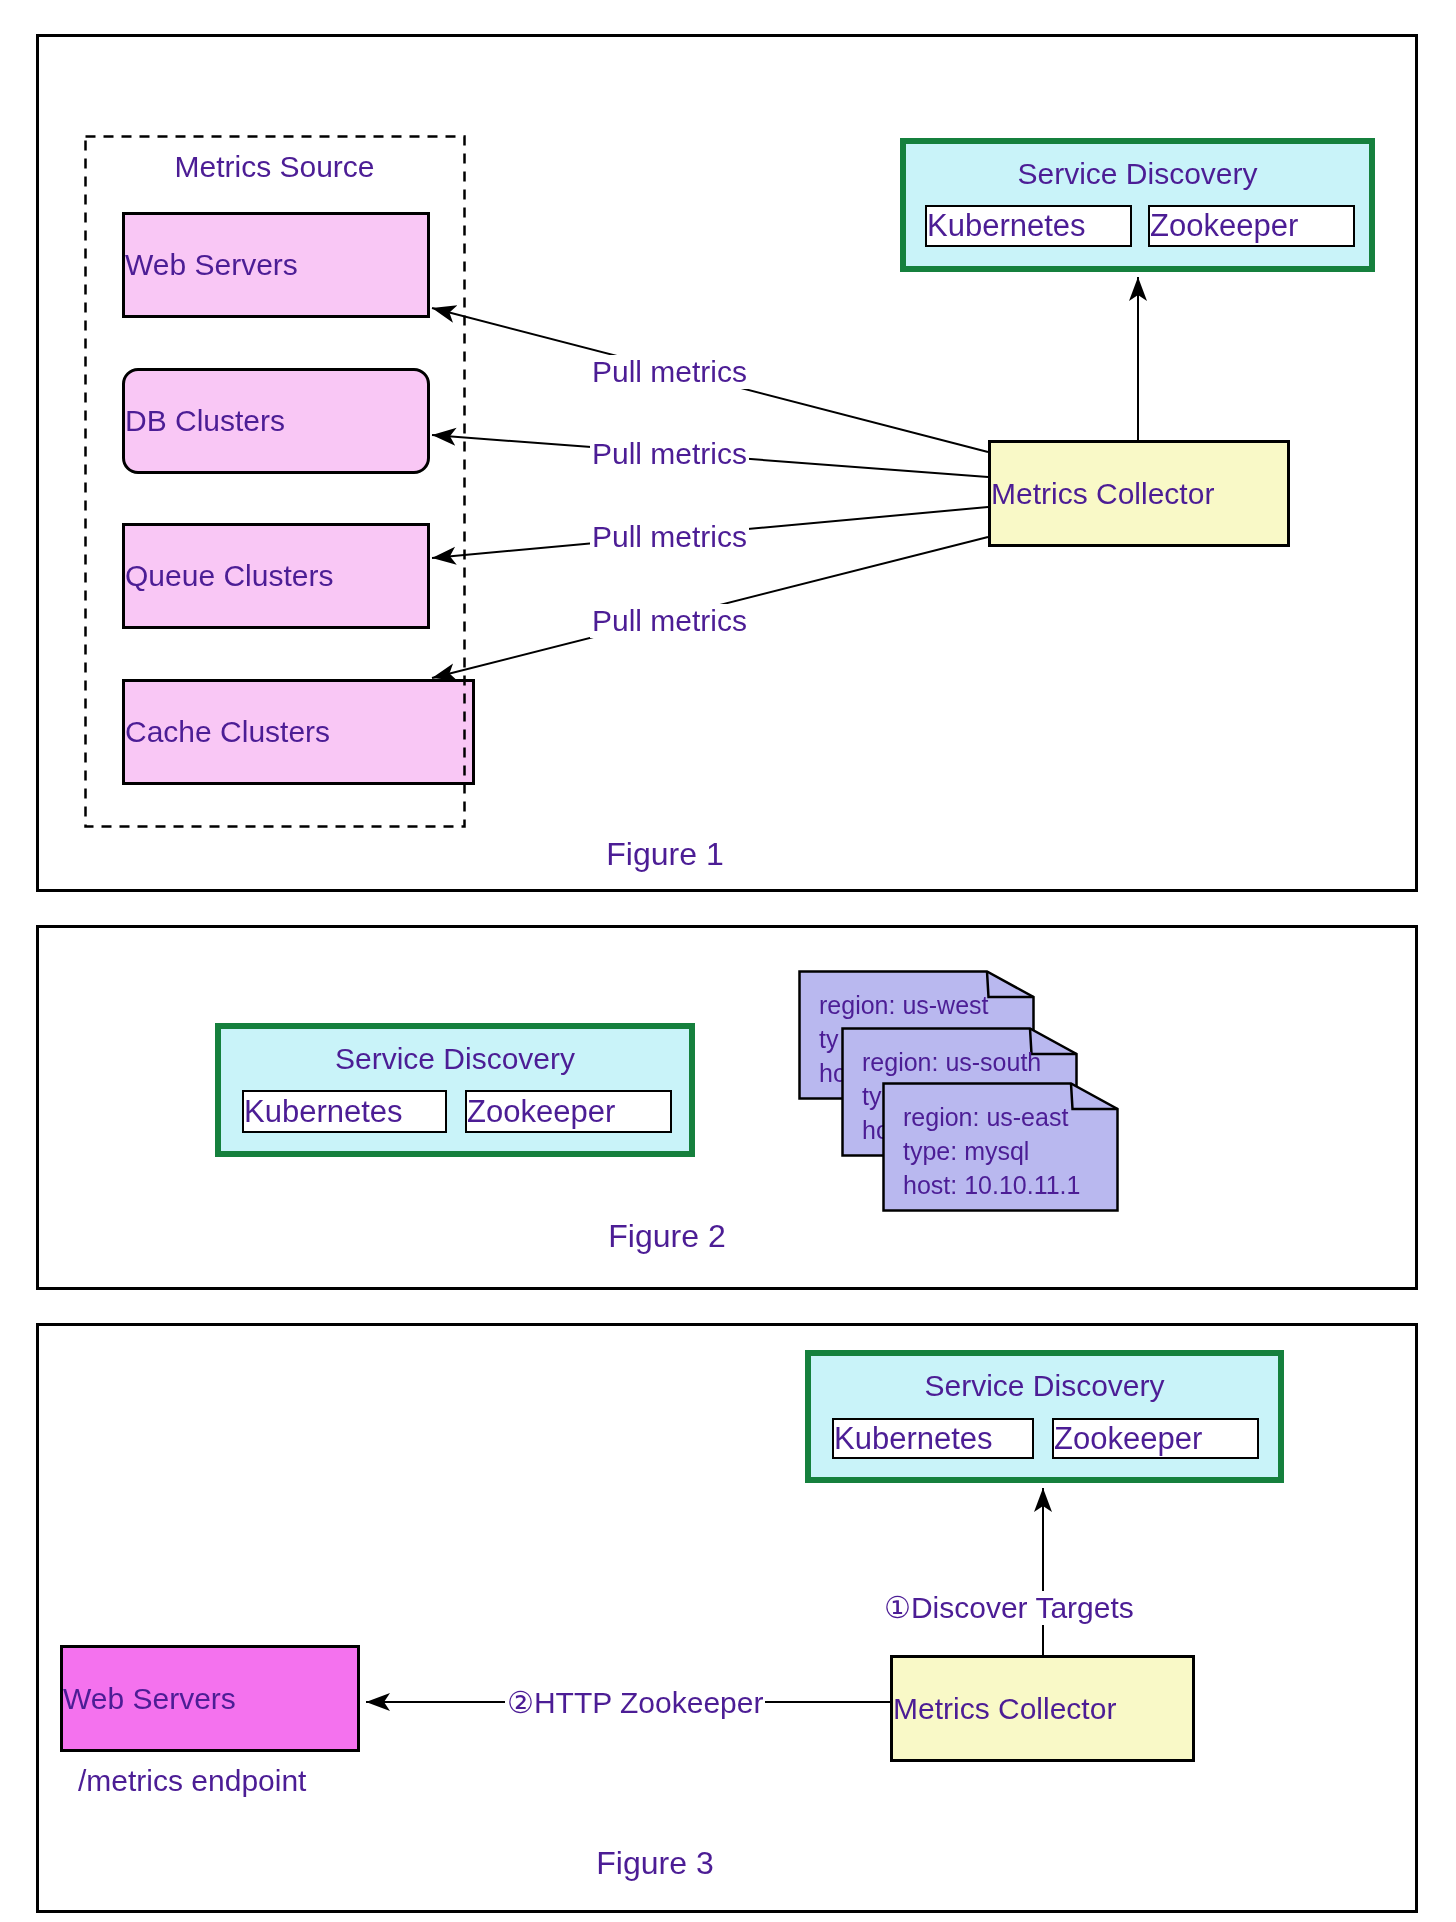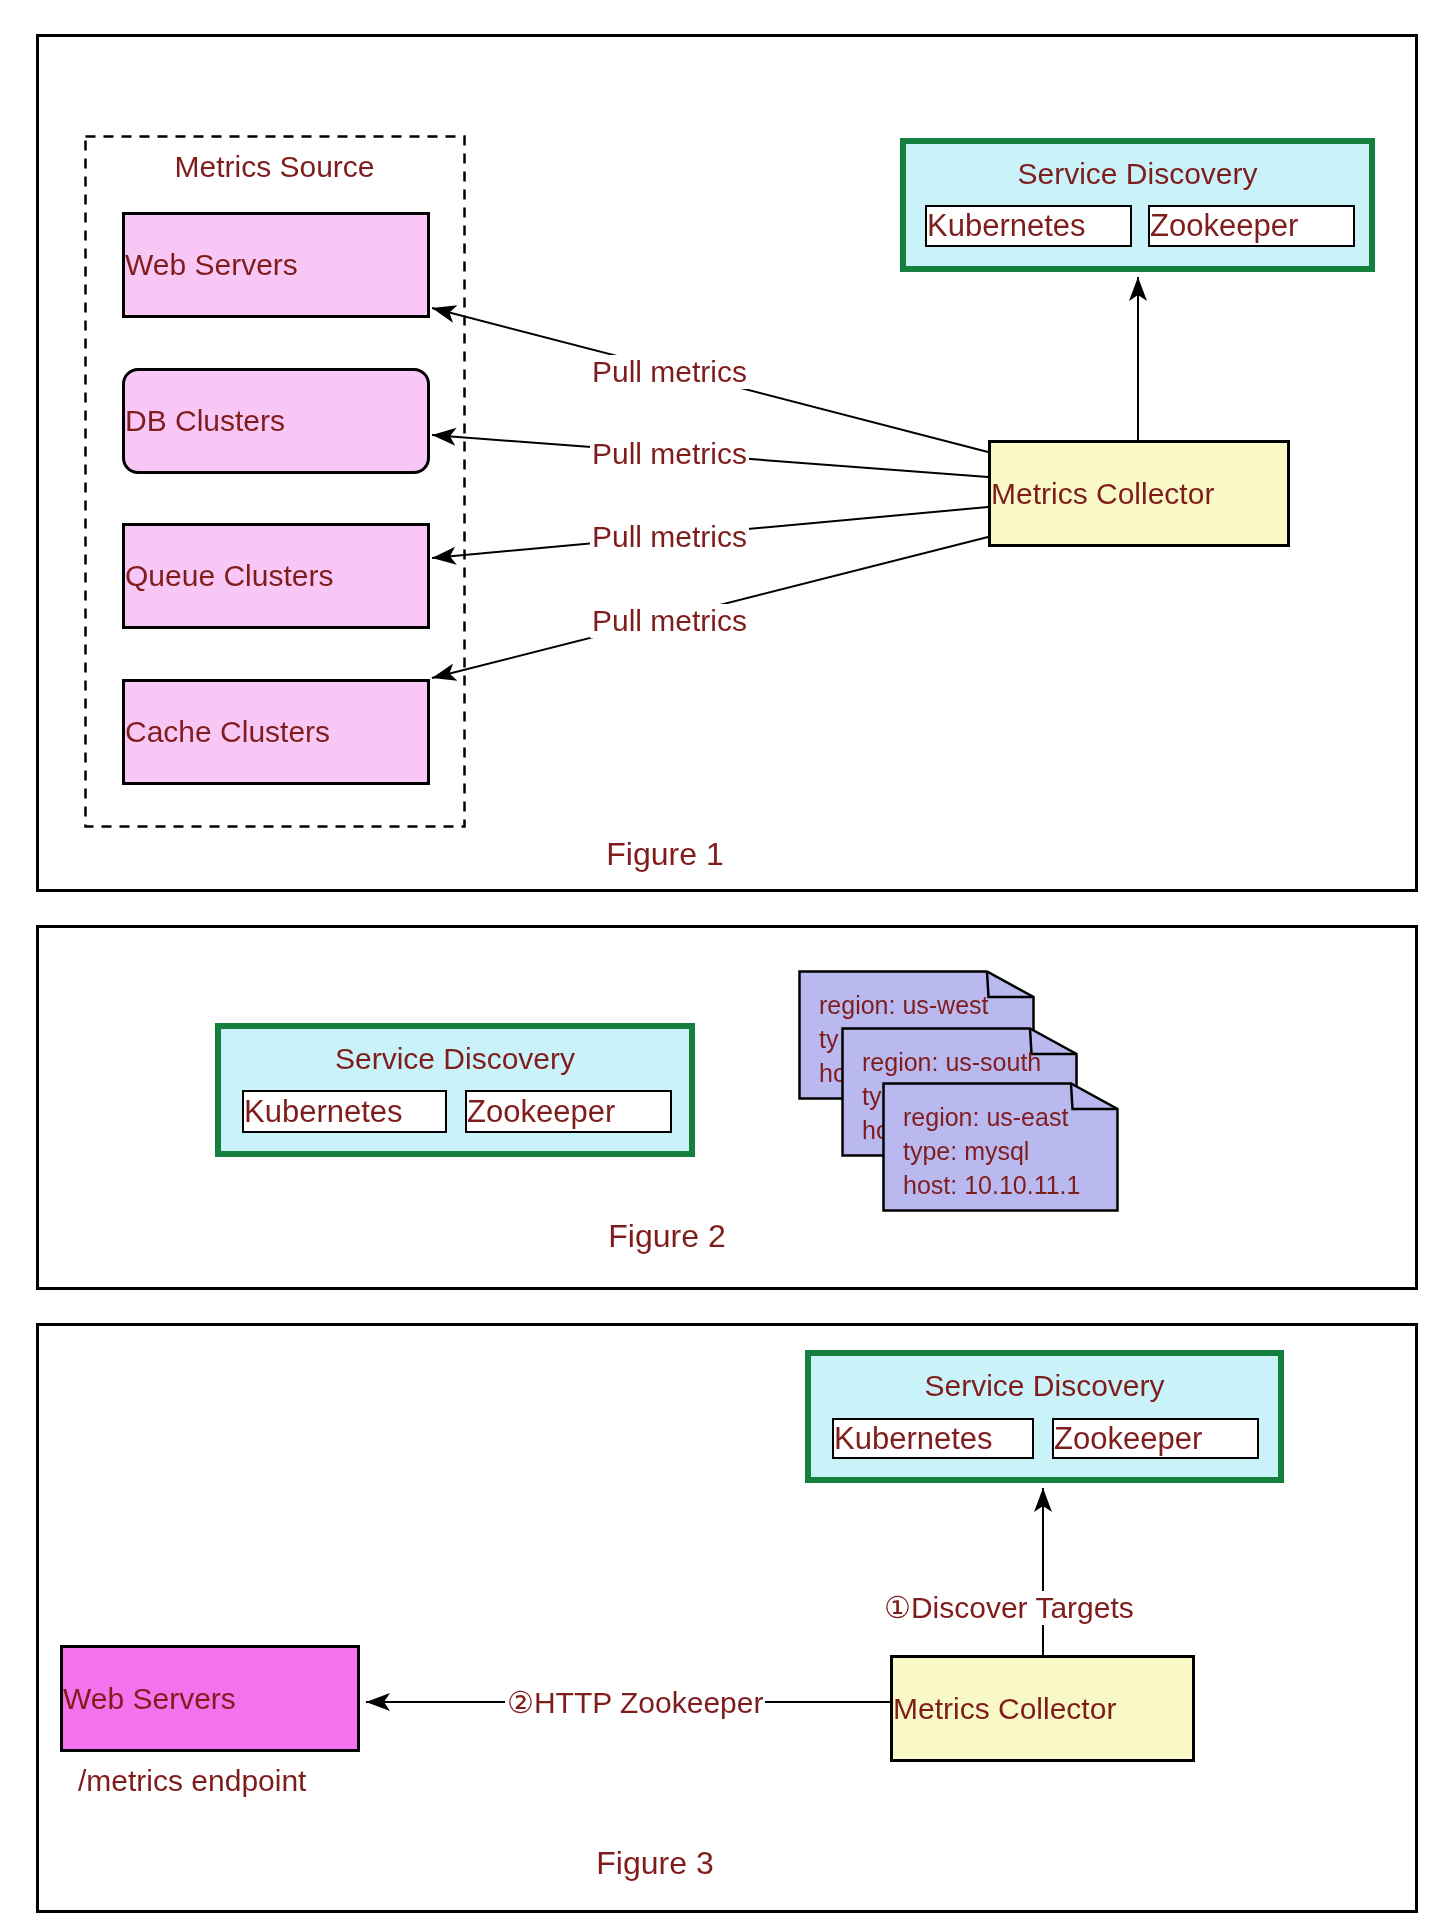--- a/index.html
+++ b/index.html
@@ -1,18 +1,18 @@
 <!DOCTYPE html>
 <html><head>
 <meta charset="utf-8">
 <style>
   html,body{margin:0;padding:0;background:#ffffff;}
   .page{
     position:relative;width:1456px;height:1922px;background:#ffffff;
-    font-family:"Liberation Sans","DejaVu Sans",sans-serif;color:#7f1d1d;
+    font-family:"Liberation Sans","DejaVu Sans",sans-serif;color:#4c1d95;
     overflow:hidden;
   }
   .frame{position:absolute;left:36px;width:1382px;border:3px solid #000;background:#fff;box-sizing:border-box;z-index:0;}
   #frame1{top:34px;height:858px;}
   #frame2{top:925px;height:365px;}
   #frame3{top:1323px;height:590px;}
 
   .box{position:absolute;box-sizing:border-box;display:flex;align-items:center;justify-content:flex-start;
        font-size:30px;text-align:center;z-index:2;}
   .pink{background:#f9c7f5;border:3px solid #000;}
@@ -20,21 +20,21 @@
   .yellow{background:#f9f9c7;border:3px solid #000;}
   .cyan{background:#c9f3f9;border:6px solid #15803d;justify-content:flex-start;align-items:flex-start;}
   .whitebox{background:#ffffff;border:2px solid #000;font-size:31px;z-index:3;}
   .sd-title{width:100%;text-align:center;padding-top:13px;font-size:30px;}
 
   
   #ms-title{position:absolute;left:84px;top:150px;width:381px;text-align:center;font-size:30px;z-index:2;}
   #p1{left:122px;top:212px;width:308px;height:106px;}
   #p2{left:122px;top:368px;width:308px;height:106px;border-radius:16px;}
   #p3{left:122px;top:523px;width:308px;height:106px;}
-  #p4{left:122px;top:679px;width:308px;height:106px;}
+  #p4{left:122px;top:679px;width:353px;height:106px;}
   #f1-sd{left:900px;top:138px;width:475px;height:134px;}
   #f1-k{left:925px;top:205px;width:207px;height:42px;}
   #f1-z{left:1148px;top:205px;width:207px;height:42px;}
   #f1-mc{left:988px;top:440px;width:302px;height:107px;}
 
   .line-label{position:absolute;background:#ffffff;font-size:30px;line-height:32px;z-index:6;padding:1px 2px;white-space:nowrap;}
   #pull1{left:590px;top:355px;}
   #pull2{left:590px;top:437px;}
   #pull3{left:590px;top:520px;}
   #pull4{left:590px;top:604px;}

